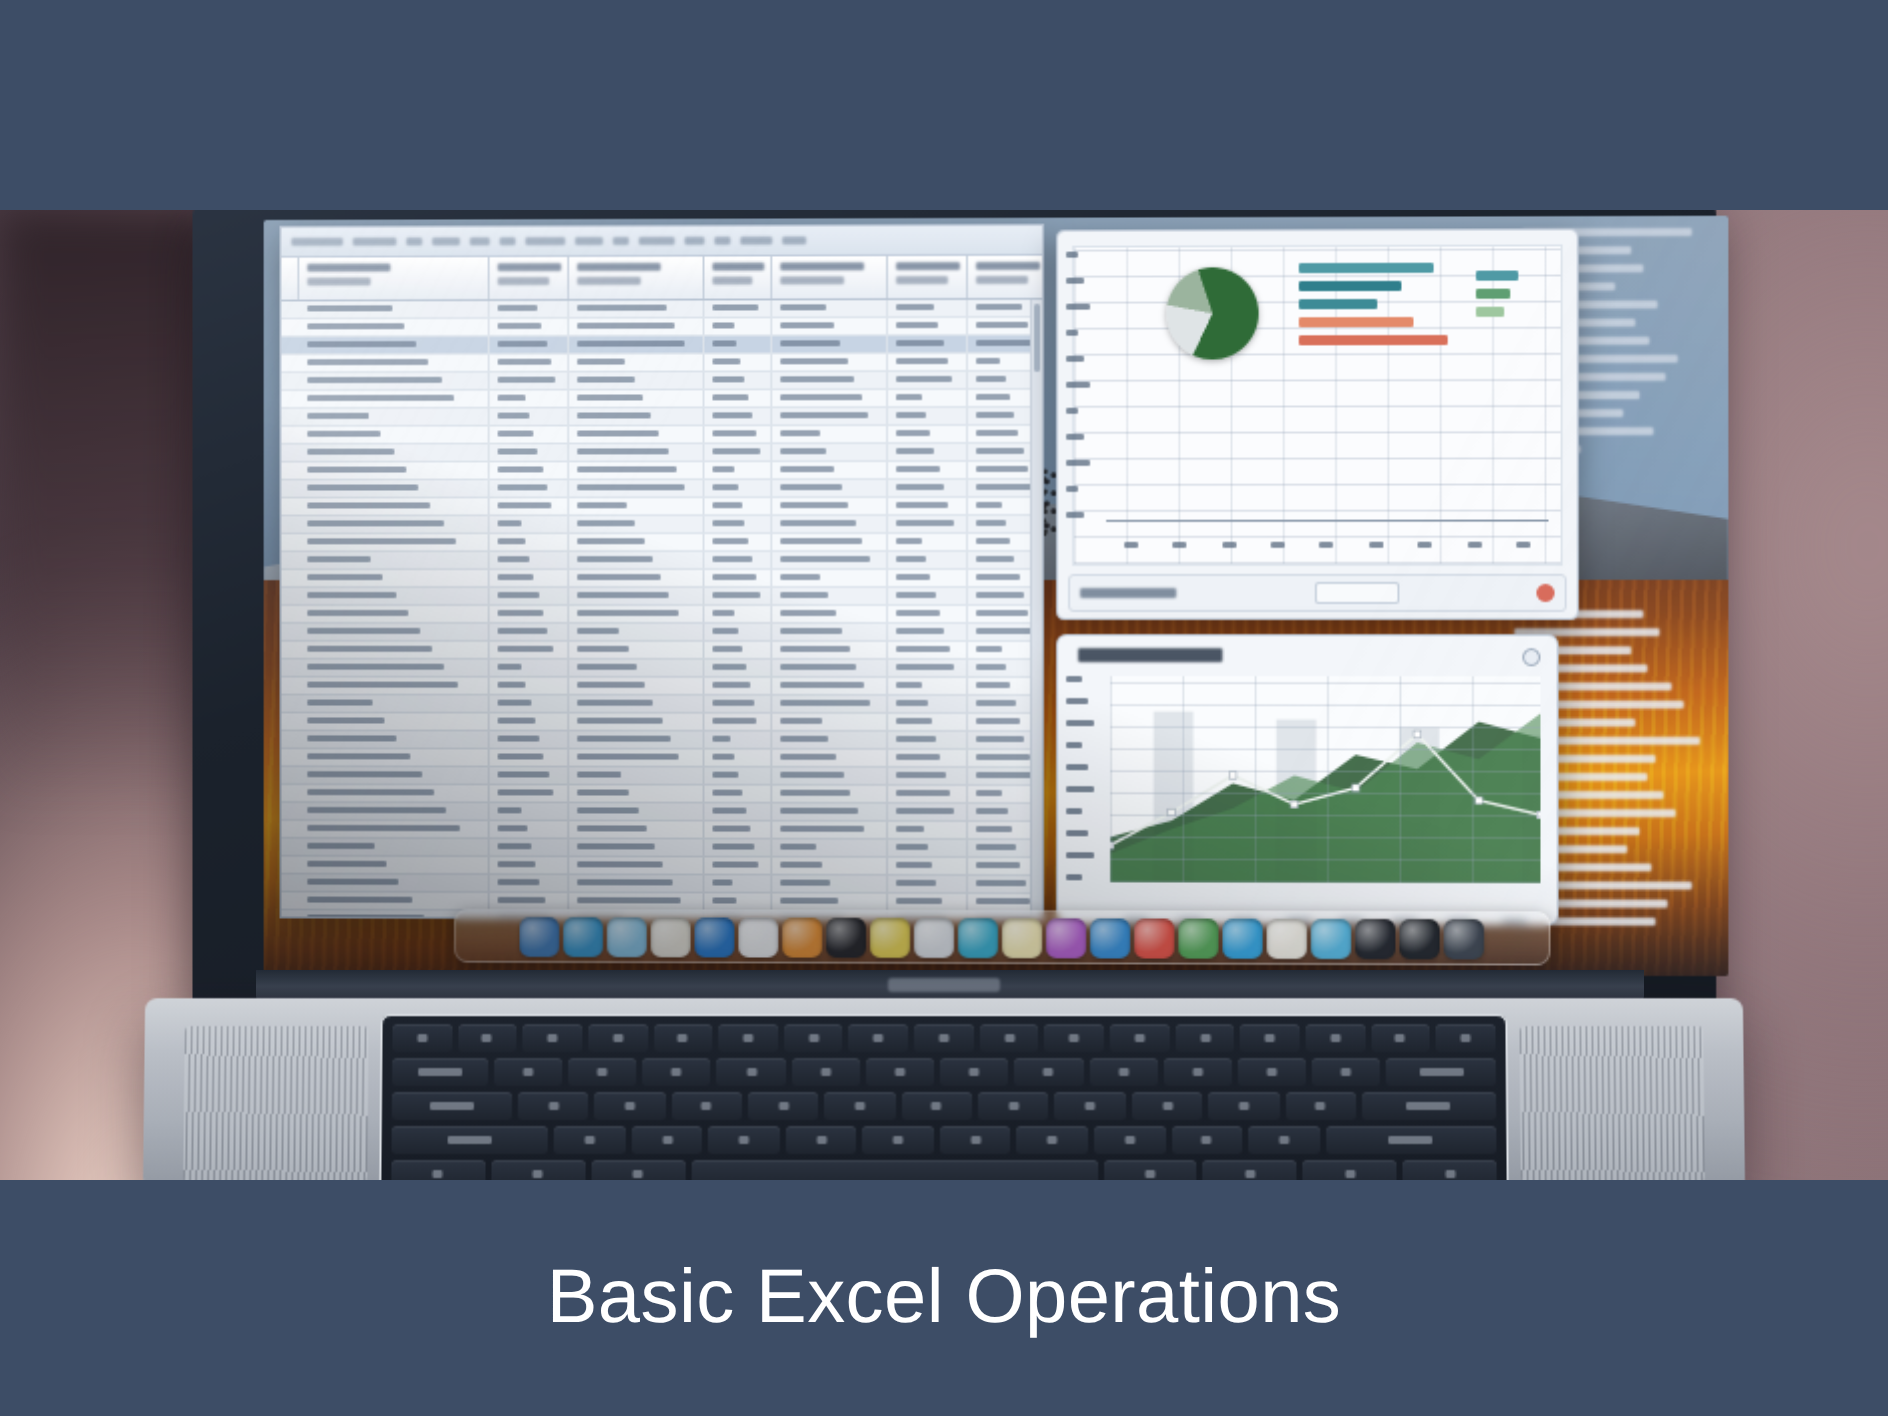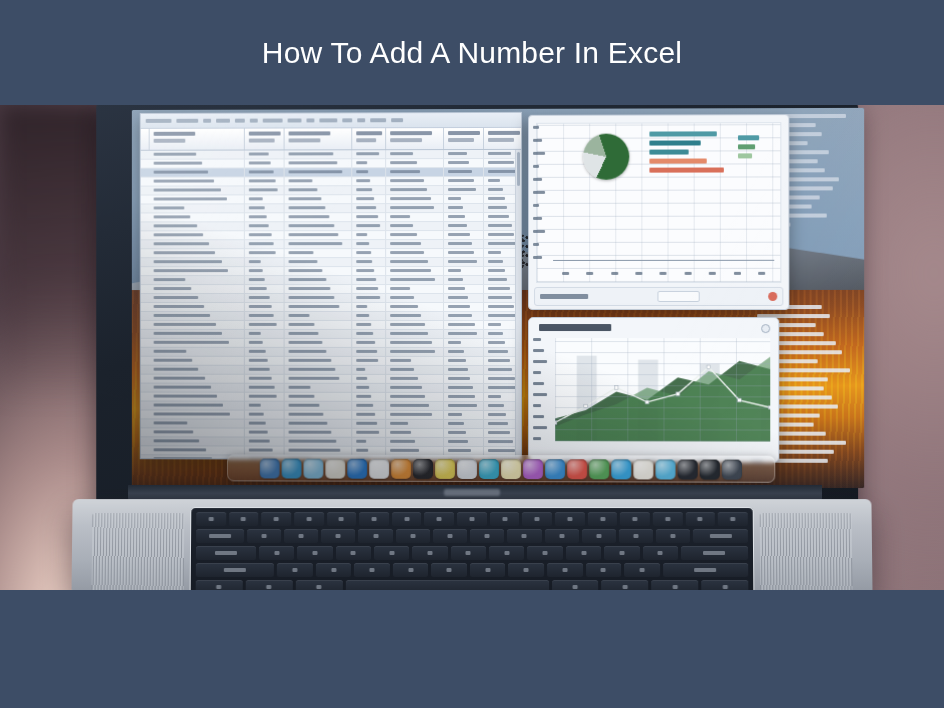--- a/index.html
+++ b/index.html
@@ -335,23 +335,20 @@
     position:absolute; left:40px; top:470px; width:720px; height:26px;
     background:radial-gradient(ellipse at 50% 40%, rgba(35,22,30,.55), rgba(35,22,30,0) 72%);
     filter:blur(6px);
   }
 </style>
 </head>
 <body>
 
 <div class="page">
 
-  <div class="banner" id="top-banner" style="background: rgb(61, 77, 102);">
-    <div class="banner-title" id="top-title" style="color: rgb(255, 255, 255);">How To Add A Number In Excel</div>
-  </div>
 
   <div class="photo">
     <div class="bg-glow-l"></div>
     <div class="bg-glow-r"></div>
     <div class="bg-dark-l"></div>
 
     <div class="laptop">
 
       <div class="lid-edge-left"></div>
       <div class="lid-edge-right"></div>
@@ -1662,14 +1659,17 @@
               <div class="key" style="flex: 1.2 1 0%;">
                 <b></b>
               </div>
             </div>
           </div>
 
       </div>
     </div>
   </div>
 
+  <div class="banner" id="bottom-banner" style="background: rgb(61, 77, 102);">
+    <div class="banner-title" id="bottom-title" style="color: rgb(255, 255, 255);">Basic Excel Operations</div>
+  </div>
 
 </div>
 
 </body></html>

